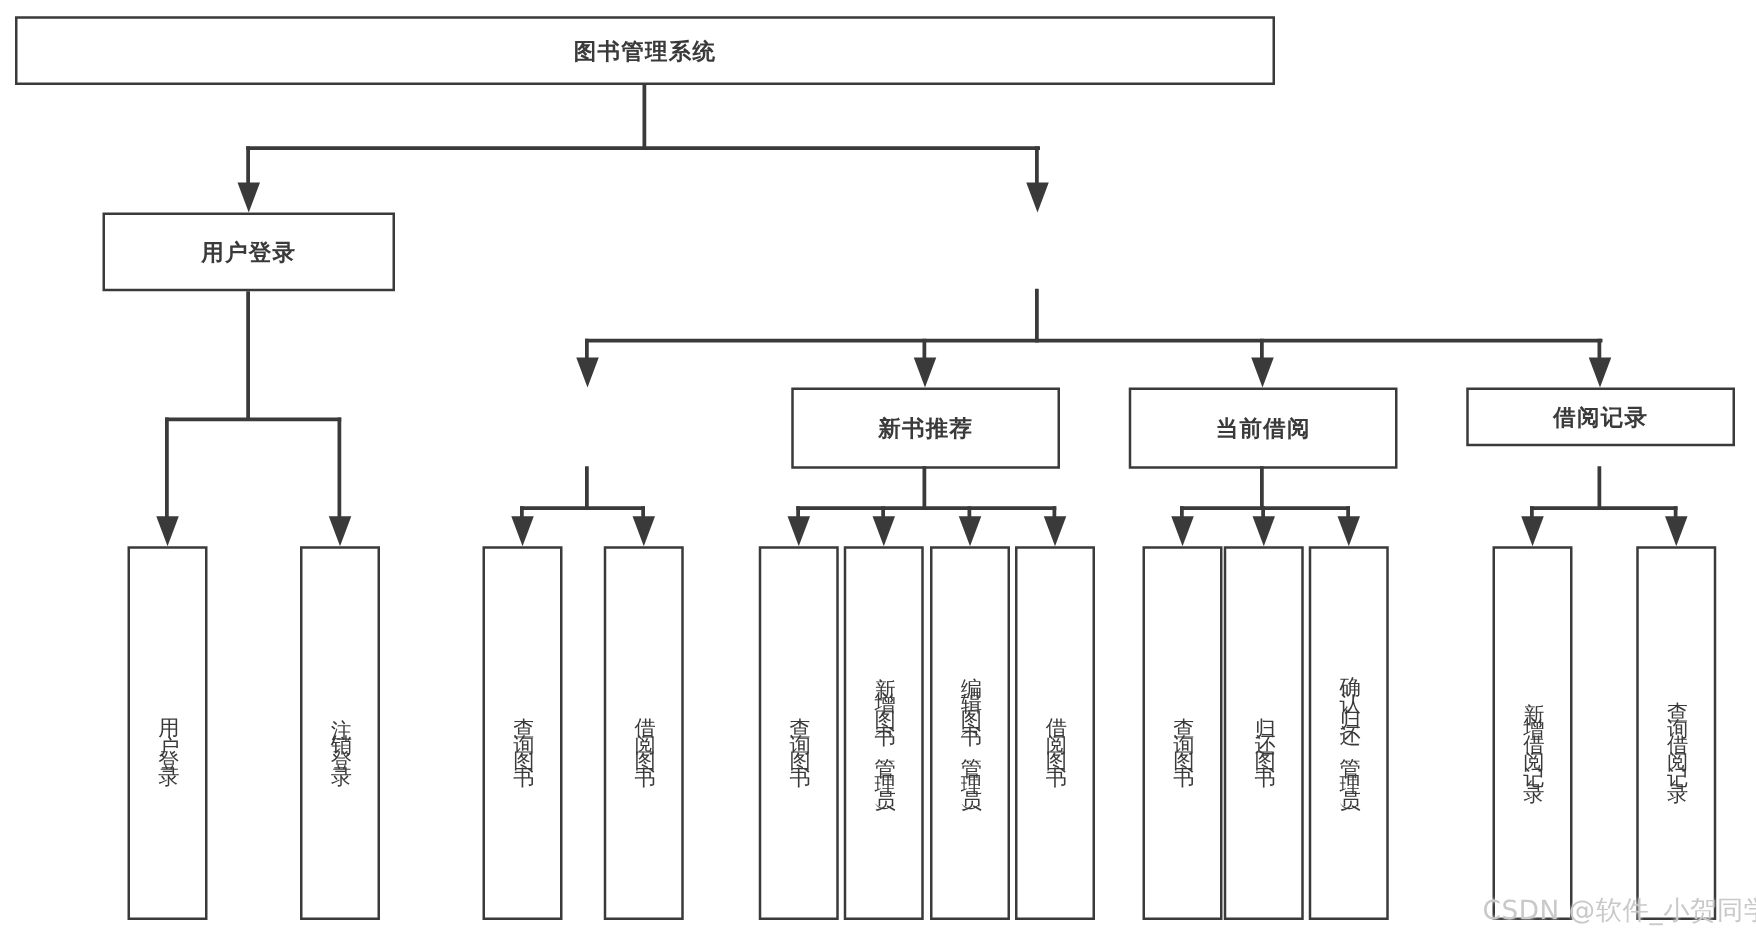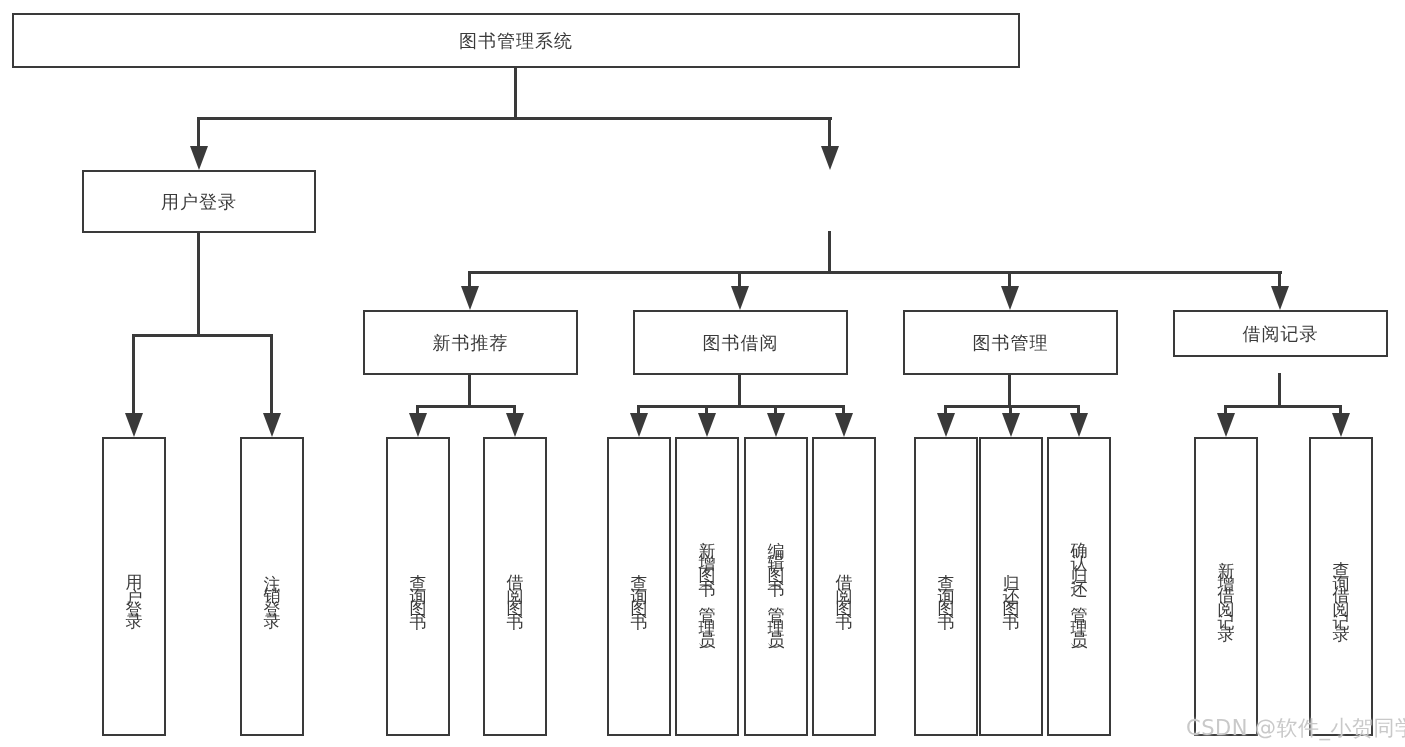--- a/index.html
+++ b/index.html
@@ -21,21 +21,21 @@
     border: 2px solid #3a3a3a;
     background: #ffffff;
     display: flex;
     align-items: center;
     justify-content: center;
     color: #3a3a3a;
   }
   .hnode {
     font-size: 18px;
     letter-spacing: 1px;
-    font-weight: 400;
+    font-weight: 700;
   }
   .leaf .vtext {
     writing-mode: vertical-rl;
     text-orientation: mixed;
     font-size: 17px;
     letter-spacing: 13px;
     line-height: 1;
     color: #3a3a3a;
     white-space: nowrap;
   }
@@ -96,28 +96,25 @@
   <div class="hline" style="left:468px;top:271px;width:814px"></div>
   <div class="vline" style="left:468px;top:271px;height:16px"></div>
   <div class="arrow" style="left:461px;top:286px"></div>
   <div class="vline" style="left:738px;top:271px;height:16px"></div>
   <div class="arrow" style="left:731px;top:286px"></div>
   <div class="vline" style="left:1008px;top:271px;height:16px"></div>
   <div class="arrow" style="left:1001px;top:286px"></div>
   <div class="vline" style="left:1278px;top:271px;height:16px"></div>
   <div class="arrow" style="left:1271px;top:286px"></div>
 
-  <div class="node hnode" style="left:363px;top:310px;width:215px;height:65px">
+  <div class="node hnode" style="left:633px;top:310px;width:215px;height:65px">
     <span>新书推荐</span>
   </div>
-  <div class="node hnode" style="left:633px;top:310px;width:215px;height:65px">
-    <span>图书借阅</span>
-  </div>
   <div class="node hnode" style="left:903px;top:310px;width:215px;height:65px">
-    <span>图书管理</span>
+    <span>当前借阅</span>
   </div>
   <div class="node hnode" style="left:1173px;top:310px;width:215px;height:47px">
     <span>借阅记录</span>
   </div>
 
   <div class="vline" style="left:468px;top:373px;height:35px"></div>
   <div class="hline" style="left:416px;top:405px;width:100px"></div>
   <div class="vline" style="left:416px;top:405px;height:10px"></div>
   <div class="arrow" style="left:409px;top:413px"></div>
   <div class="vline" style="left:513px;top:405px;height:10px"></div>

